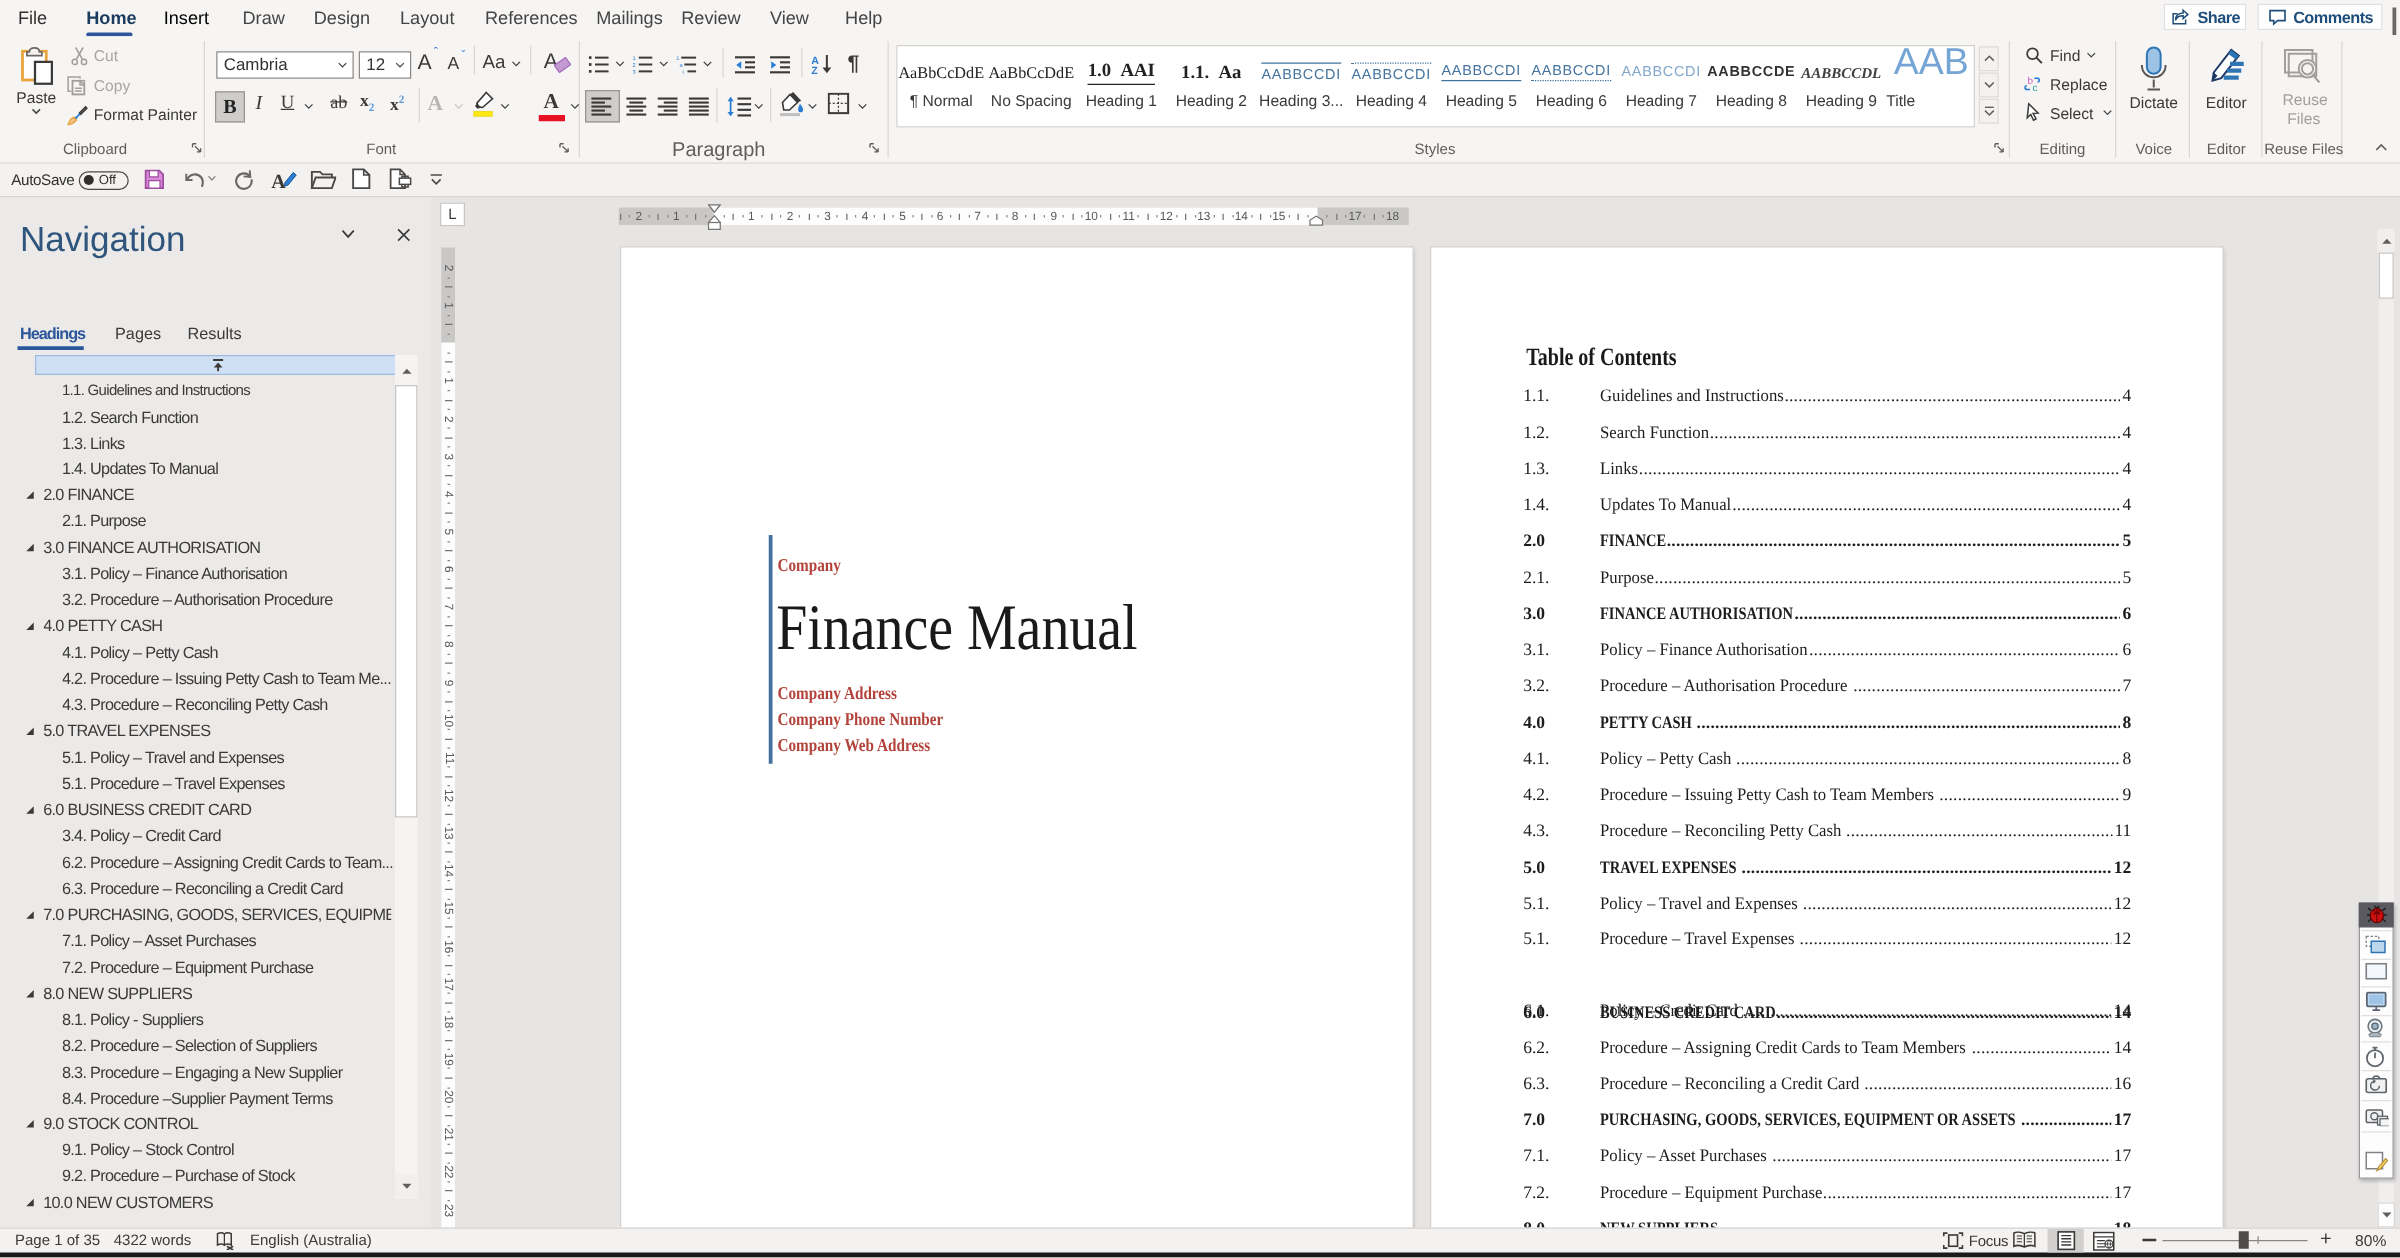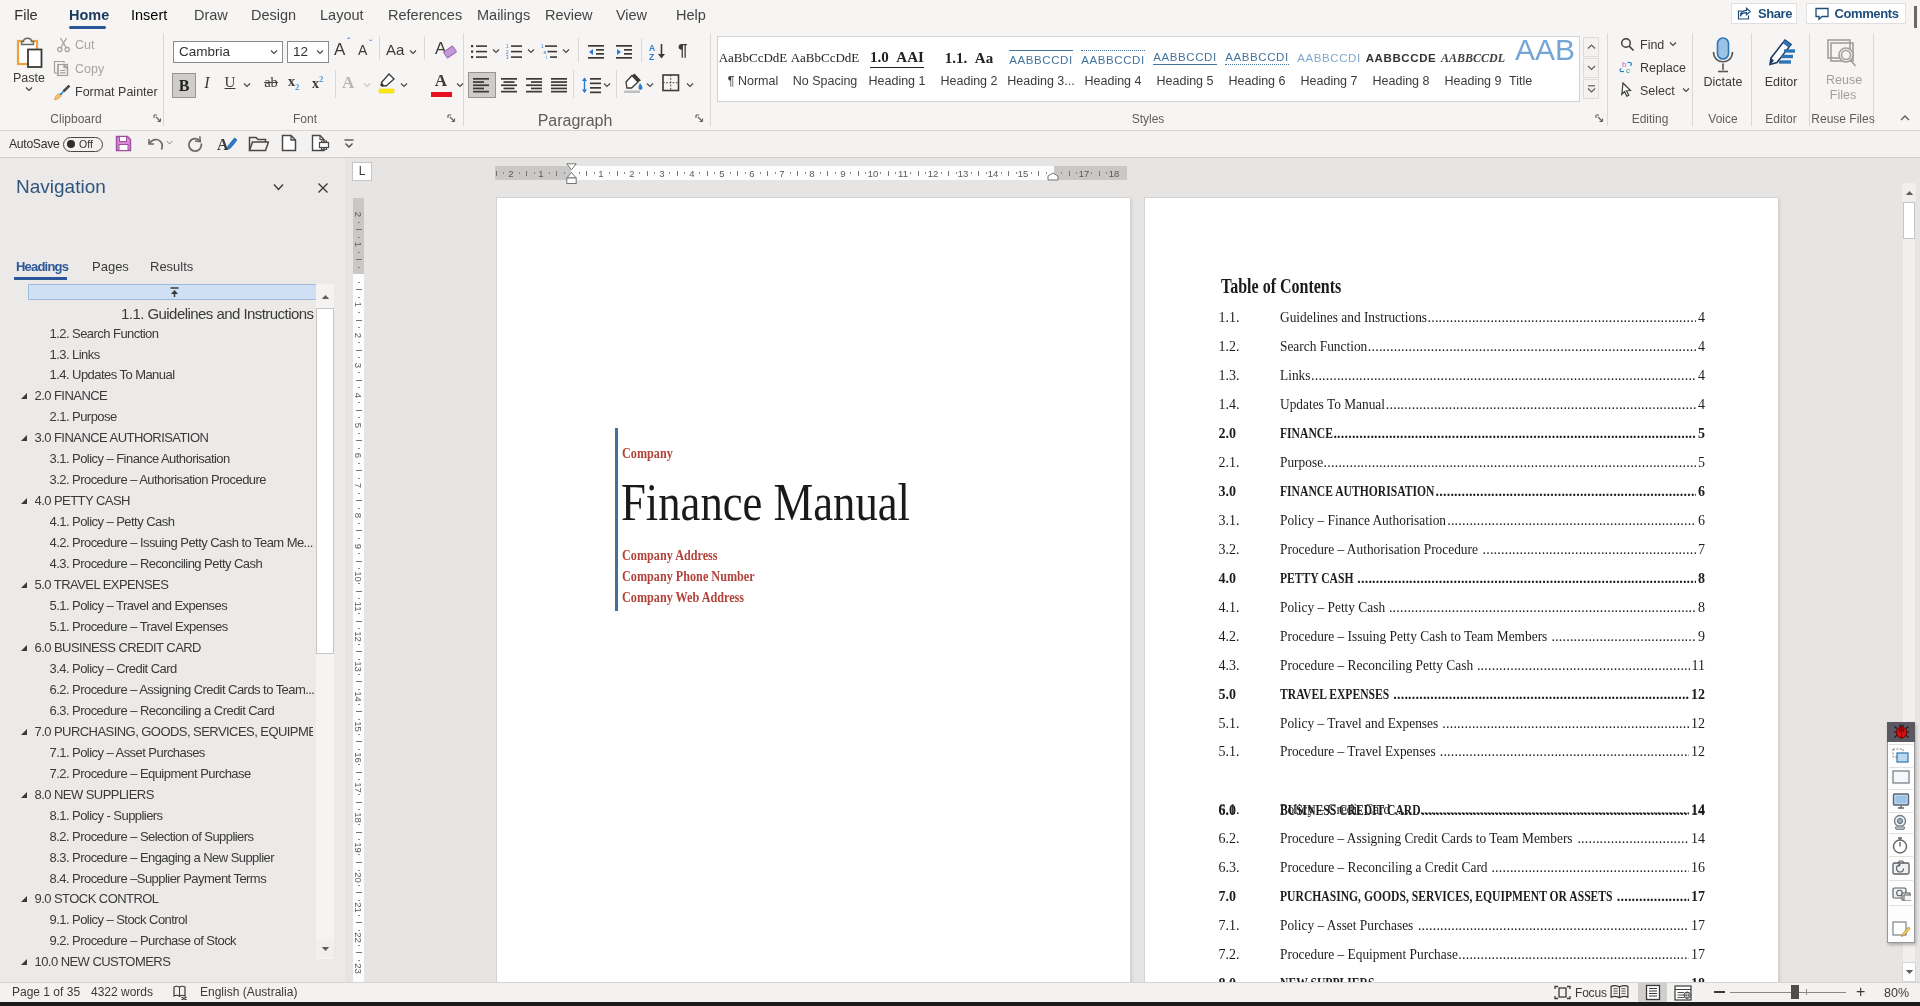--- a/index.html
+++ b/index.html
@@ -532,21 +532,21 @@
       </svg>
     </div>
     <div style="position:absolute;left:343px;top:138px;width:12px;height:11px;">
       <svg width="12" height="11" viewBox="0 0 12 11">
         <path d="M1.5 2 H10.5" stroke="#4a4846" stroke-width="1.3"></path>
         <path d="M2.5 5.5 L6 9 L9.5 5.5" stroke="#4a4846" stroke-width="1.3" fill="none"></path>
       </svg>
     </div>
     <div style="position:absolute;left:0px;top:158px;width:1920px;height:825px;background:#e6e5e4;"></div>
     <div style="position:absolute;left:0px;top:158px;width:345px;height:825px;background:#ebeae9;"></div>
-    <div style="position:absolute;left:16px;top:176px;width:200px;height:24px;color:#30557d;font-size:19px;">Navigation</div>
+    <div style="position:absolute;left:16px;top:176px;width:200px;height:24px;color:#30557d;font-size:28px;">Navigation</div>
     <div style="position:absolute;left:273px;top:183px;width:12px;height:9px;">
       <svg width="11" height="8" viewBox="0 0 11 8">
         <path d="M1 1.5 L5.5 6.5 L10 1.5" stroke="#3b3a39" stroke-width="1.4" fill="none"></path>
       </svg>
     </div>
     <div style="position:absolute;left:317px;top:182px;width:12px;height:12px;">
       <svg width="12" height="12" viewBox="0 0 12 12">
         <path d="M1.5 1.5 L10.5 10.5 M10.5 1.5 L1.5 10.5" stroke="#3b3a39" stroke-width="1.4"></path>
       </svg>
     </div>
@@ -556,21 +556,21 @@
     <div style="position:absolute;left:14px;top:277px;width:53px;height:3px;background:#2b579a;"></div>
     <div style="position:absolute;left:28px;top:284px;width:290px;height:16px;background:#cfe0f4;border:1px solid #9ebbdd;box-sizing:border-box;">
       <div style="position:absolute;left:140px;top:2px;">
         <svg width="11" height="11" viewBox="0 0 11 11">
           <path d="M1.5 1 H9.5" stroke="#3b3a39" stroke-width="1.5"></path>
           <path d="M5.5 3 L2 7 H9 Z" fill="#3b3a39"></path>
           <path d="M5.5 6.5 V10" stroke="#3b3a39" stroke-width="1.5"></path>
         </svg>
       </div>
     </div>
-    <div style="position:absolute;left:49.5px;top:305px;width:264px;height:17px;color:#3b3a39;font-size:15px;letter-spacing:-0.55px;white-space:nowrap;overflow:hidden;text-align:right;">1.1. Guidelines and Instructions</div>
+    <div style="position:absolute;left:49.5px;top:305px;width:264px;height:17px;color:#3b3a39;font-size:12px;letter-spacing:-0.55px;white-space:nowrap;overflow:hidden;">1.1. Guidelines and Instructions</div>
     <div style="position:absolute;left:49.5px;top:326px;width:264px;height:17px;color:#3b3a39;font-size:13px;letter-spacing:-0.55px;white-space:nowrap;overflow:hidden;">1.2. Search Function</div>
     <div style="position:absolute;left:49.5px;top:347px;width:264px;height:17px;color:#3b3a39;font-size:13px;letter-spacing:-0.55px;white-space:nowrap;overflow:hidden;">1.3. Links</div>
     <div style="position:absolute;left:49.5px;top:367px;width:264px;height:17px;color:#3b3a39;font-size:13px;letter-spacing:-0.55px;white-space:nowrap;overflow:hidden;">1.4. Updates To Manual</div>
     <div style="position:absolute;left:20px;top:392px;width:8px;height:8px;">
       <svg width="8" height="8" viewBox="0 0 8 8">
         <path d="M7 1 L7 7 L1 7 Z" fill="#3b3a39"></path>
       </svg>
     </div>
     <div style="position:absolute;left:34.5px;top:388px;width:278px;height:17px;color:#3b3a39;font-size:13px;letter-spacing:-0.55px;white-space:nowrap;overflow:hidden;">2.0 FINANCE</div>
     <div style="position:absolute;left:49.5px;top:409px;width:264px;height:17px;color:#3b3a39;font-size:13px;letter-spacing:-0.55px;white-space:nowrap;overflow:hidden;">2.1. Purpose</div>

